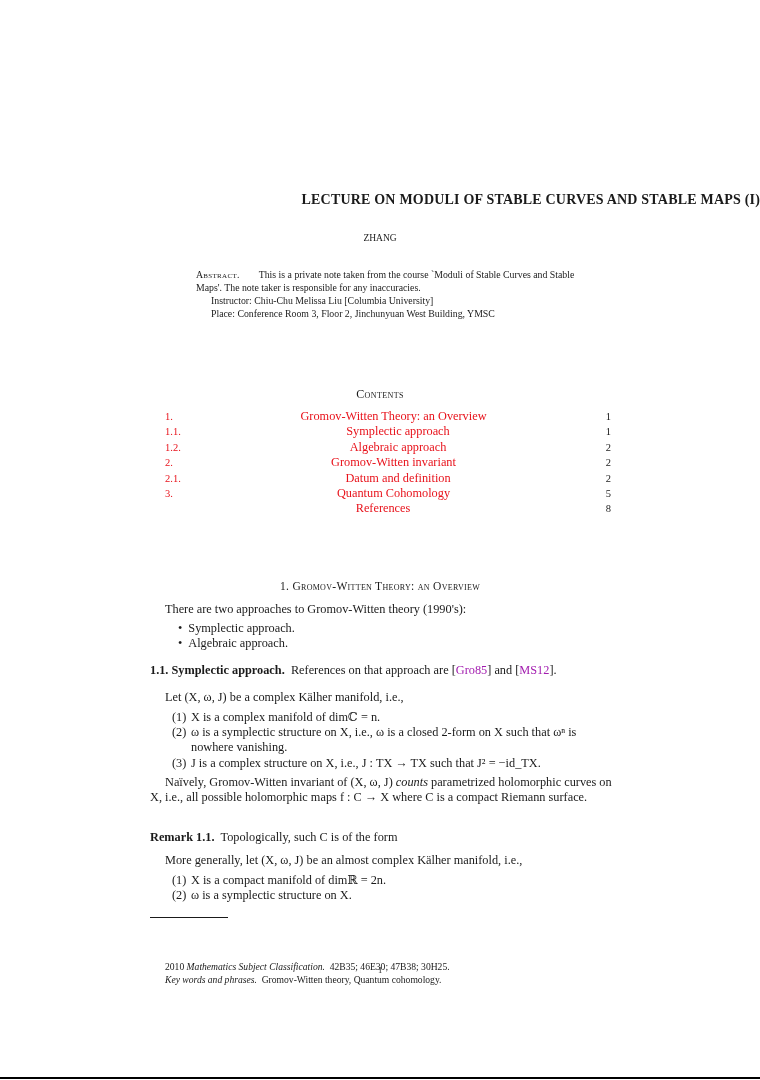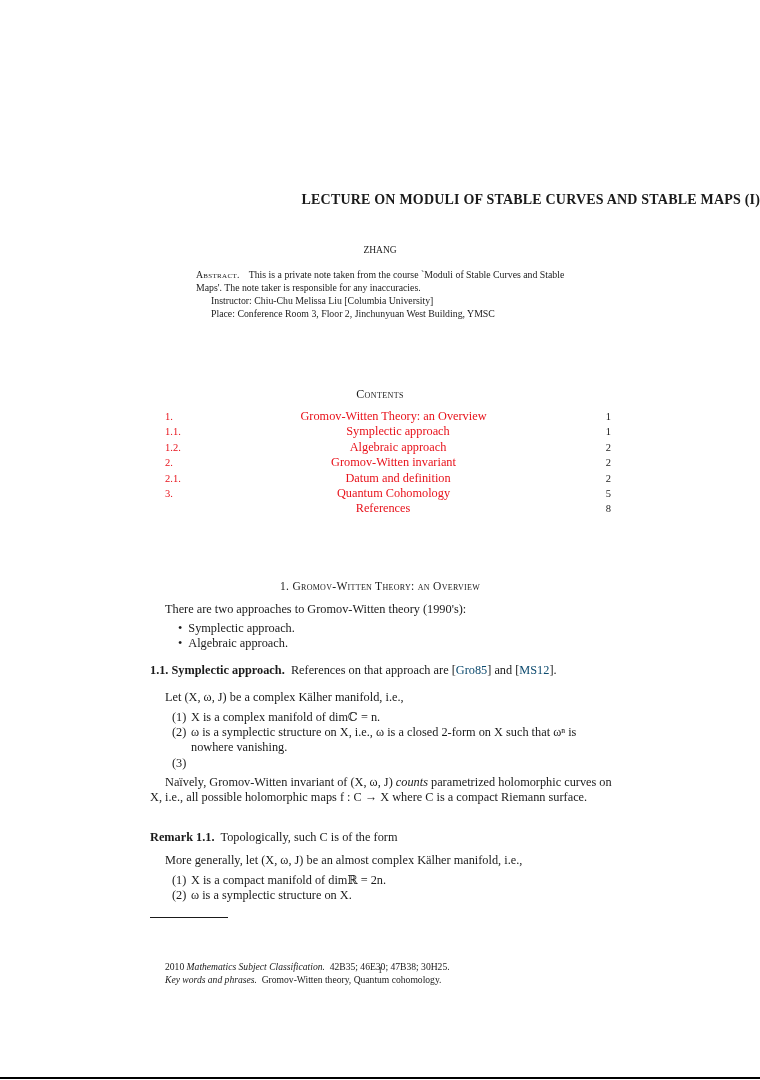--- a/index.html
+++ b/index.html
@@ -2,40 +2,40 @@
 <html><head>
 <meta charset="utf-8">
 <style>
   html, body { margin: 0; padding: 0; }
   body {
     width: 760px; height: 1080px; background: #ffffff; position: relative; overflow: hidden;
     font-family: "Liberation Serif", "DejaVu Serif", serif; color: #1a1a1a;
   }
   .abs { position: absolute; }
   .title { left: 0; width: 760px; top: 192px; text-align: right; font-size: 14px; font-weight: bold; letter-spacing: 0.2px; }
-  .author { left: 0; width: 760px; top: 233px; text-align: center; font-size: 9.5px; margin-top: 12px; }
+  .author { left: 0; width: 760px; top: 233px; text-align: center; font-size: 9.5px; }
   .abstract { left: 196px; top: 268px; width: 380px; font-size: 9.8px; line-height: 13px; }
   .abstract .ind { padding-left: 15px; }
-  .abstract .lbl { font-variant: small-caps; letter-spacing: 0.3px; margin-right: 9px; }
+  .abstract .lbl { font-variant: small-caps; letter-spacing: 0.3px; margin-right: 19px; }
   .toc-title { left: 0; width: 760px; top: 387px; text-align: center; font-size: 12px; font-variant: small-caps; letter-spacing: 0.4px; }
   .toc { left: 165px; top: 409px; width: 446px; font-size: 12.3px; }
   .toc-row { display: flex; height: 15.4px; line-height: 15.4px; color: #e8121b; }
   .toc-num { display: inline-block; font-size: 10.5px; }
   .toc-num.l1 { width: 21px; }
   .toc-num.l2 { width: 30px; }
   .toc-label { flex: 1; text-align: center; }
   .toc-page { color: #1a1a1a; font-size: 10.5px; width: 10px; text-align: right; }
   .sec-title { left: 0; width: 760px; top: 580px; text-align: center; font-size: 11.5px; font-variant: small-caps; letter-spacing: 0.3px; }
   .body-text { left: 150px; width: 462px; font-size: 12.3px; line-height: 15.2px; }
   .p1 { top: 602px; padding-left: 15px; }
   .bullets { top: 621px; left: 178px; font-size: 12.3px; line-height: 15.2px; }
   .bullets div::before { content: "\2022"; margin-right: 6px; }
   .ss-head { top: 663px; }
   .ss-head b { font-weight: bold; text-align: right; }
-  .cite { color: #0c4a6e; }
+  .cite { color: #a21caf; }
   .p2 { top: 690px; padding-left: 15px; }
   .enum { left: 172px; width: 440px; font-size: 12.3px; line-height: 15.2px; }
   .enum .item { display: flex; }
   .enum .n { width: 19px; flex: none; }
   .enum1 { top: 710px; }
   .p3 { top: 775px; text-indent: 15px; }
   .remark { top: 830px; }
   .p4 { top: 853px; padding-left: 15px; }
   .enum2 { top: 873px; }
   .fn-rule { left: 150px; top: 917px; width: 78px; height: 1px; background: #1a1a1a; }
@@ -118,20 +118,21 @@
   <div class="item">
       <span class="n">(1)</span>
       <span>X is a complex manifold of dimℂ = n.</span>
     </div>
   <div class="item">
       <span class="n">(2)</span>
       <span>ω is a symplectic structure on X, i.e., ω is a closed 2-form on X such that ωⁿ is nowhere vanishing.</span>
     </div>
   <div class="item">
       <span class="n">(3)</span>
+      <span>J is a complex structure on X, i.e., J : TX → TX such that J² = −id_TX.</span>
     </div>
 </div>
 
 <div class="abs body-text p3">
   <span>Naïvely, Gromov-Witten invariant of (X, ω, J)</span>
   <i>counts</i>
   <span>parametrized holomorphic curves on X, i.e., all possible holomorphic maps f : C → X where C is a compact Riemann surface.</span>
 </div>
 
 <div class="abs body-text remark">

